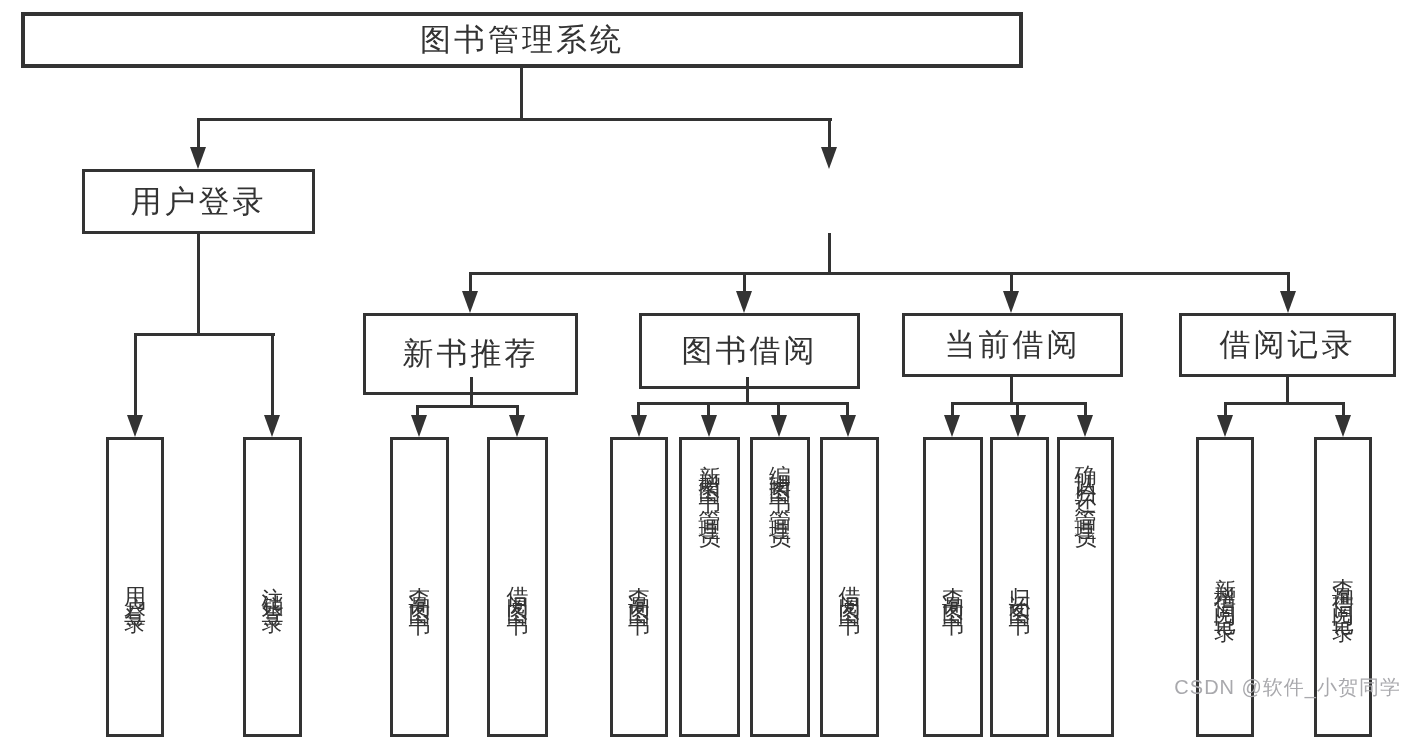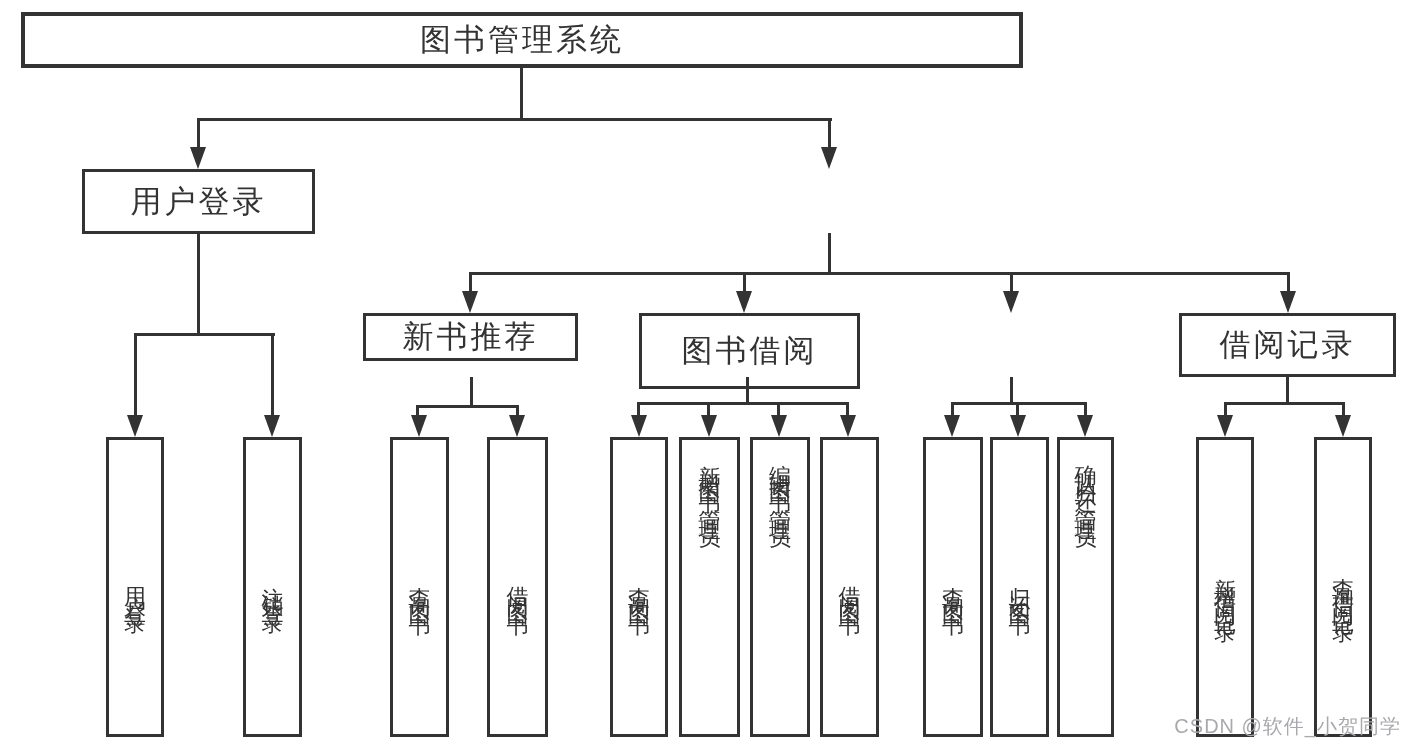--- a/index.html
+++ b/index.html
@@ -21,42 +21,45 @@
   }
   .hline,.vline{position:absolute;background:#333333;}
   .hline{height:3px;}
   .vline{width:3px;}
   .arrow{
     position:absolute;width:0;height:0;
     border-left:8px solid transparent;border-right:8px solid transparent;
     border-top:22px solid #333333;
   }
   .watermark{
-    position:absolute;right:4px;top:713px;font-size:20px;letter-spacing:1px;
+    position:absolute;right:4px;top:674px;font-size:20px;letter-spacing:1px;
     color:#a9a9ad;white-space:nowrap;z-index:5;
   }
 </style>
 </head>
 <body>
 
 <div class="canvas">
 
   <div class="box root" style="left:21px;top:12px;width:1002px;height:56px;">
     <span class="hlabel">图书管理系统</span>
   </div>
 
   <div class="box" style="left:82px;top:169px;width:233px;height:65px;">
     <span class="hlabel">用户登录</span>
   </div>
 
-  <div class="box" style="left:363px;top:313px;width:215px;height:48px;">
+  <div class="box" style="left:363px;top:313px;width:215px;height:82px;">
     <span class="hlabel">新书推荐</span>
   </div>
   <div class="box" style="left:639px;top:313px;width:221px;height:76px;">
     <span class="hlabel">图书借阅</span>
+  </div>
+  <div class="box" style="left:902px;top:313px;width:221px;height:64px;">
+    <span class="hlabel">当前借阅</span>
   </div>
   <div class="box" style="left:1179px;top:313px;width:217px;height:64px;">
     <span class="hlabel">借阅记录</span>
   </div>
 
   <div class="box vbox" style="left:106px;top:437px;width:58px;height:300px;">
     <span class="vlabel">用户登录</span>
   </div>
   <div class="box vbox" style="left:243px;top:437px;width:59px;height:300px;">
     <span class="vlabel">注销登录</span>

